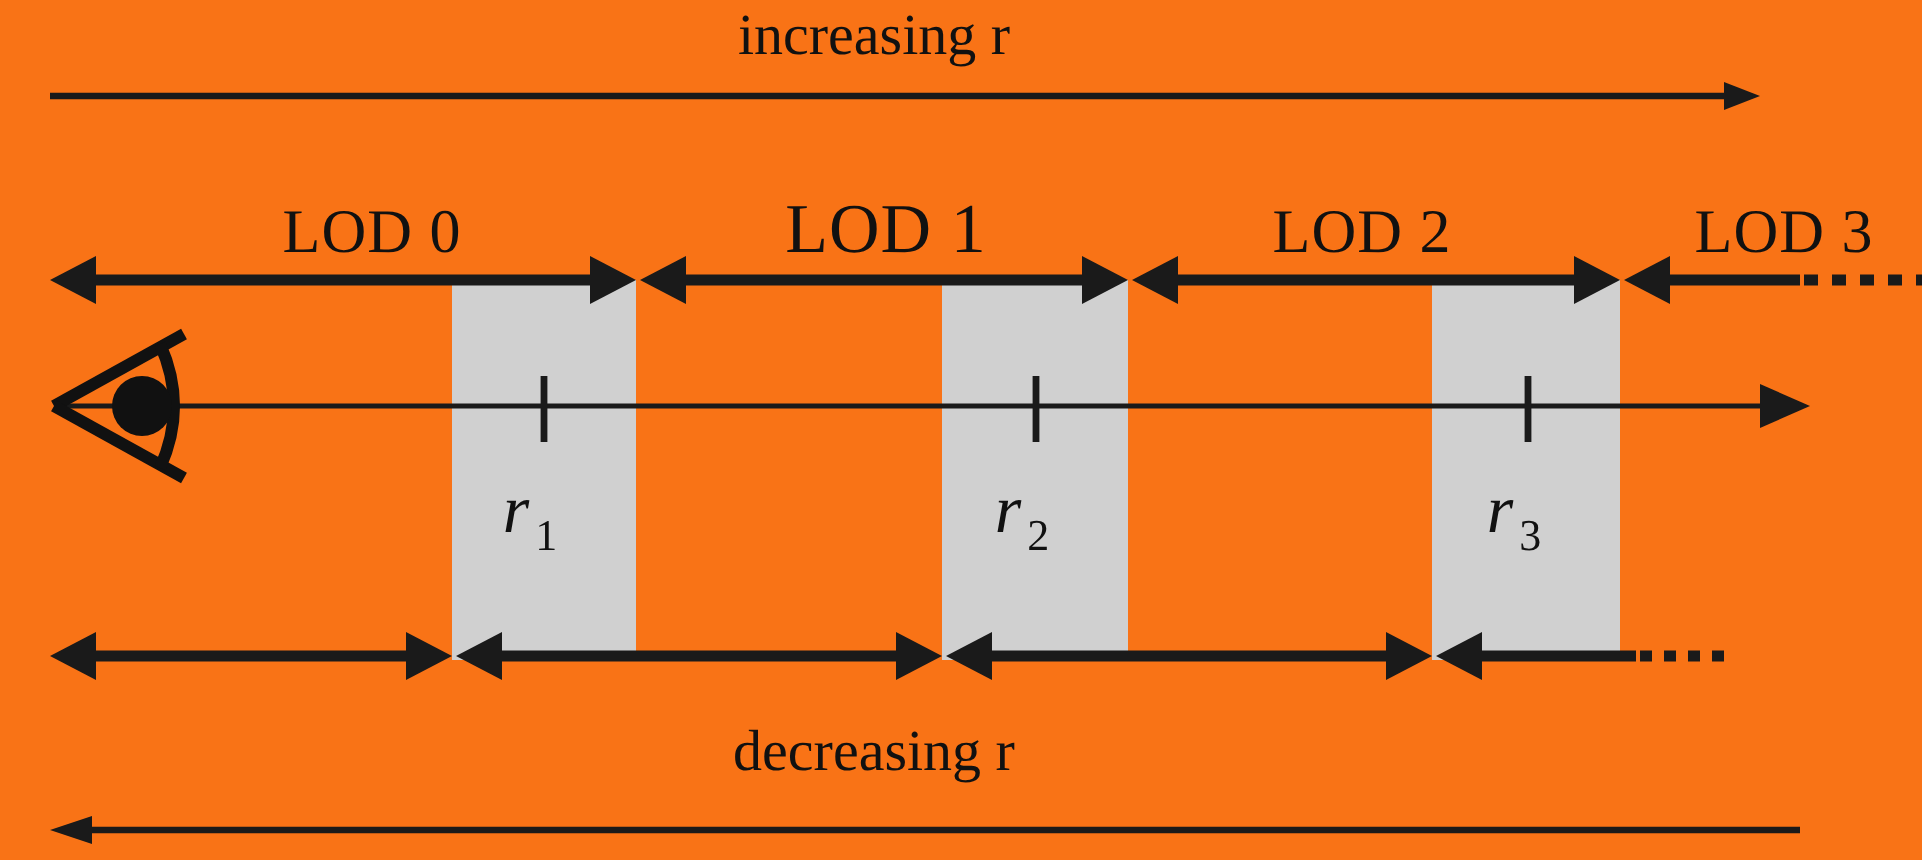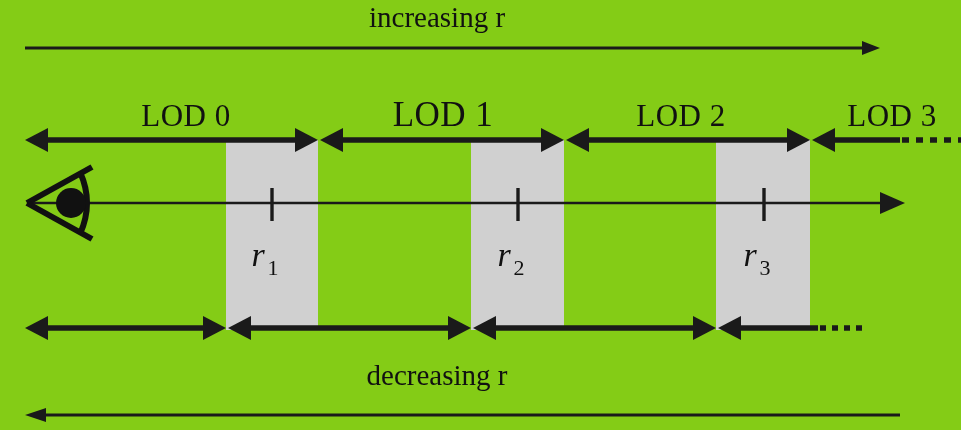--- a/index.html
+++ b/index.html
@@ -7,21 +7,21 @@
     padding: 0;
     background: #ffffff;
   }
   body {
     font-family: "Liberation Serif", serif;
   }
   #diagram-root {
     position: relative;
     width: 961px;
     height: 430px;
-    background: #84cc16;
+    background: #f97316;
     overflow: hidden;
   }
   svg#lod-diagram {
     display: block;
     width: 961px;
     height: 430px;
   }
   .lbl {
     font-family: "Liberation Serif", serif;
     fill: #111111;

